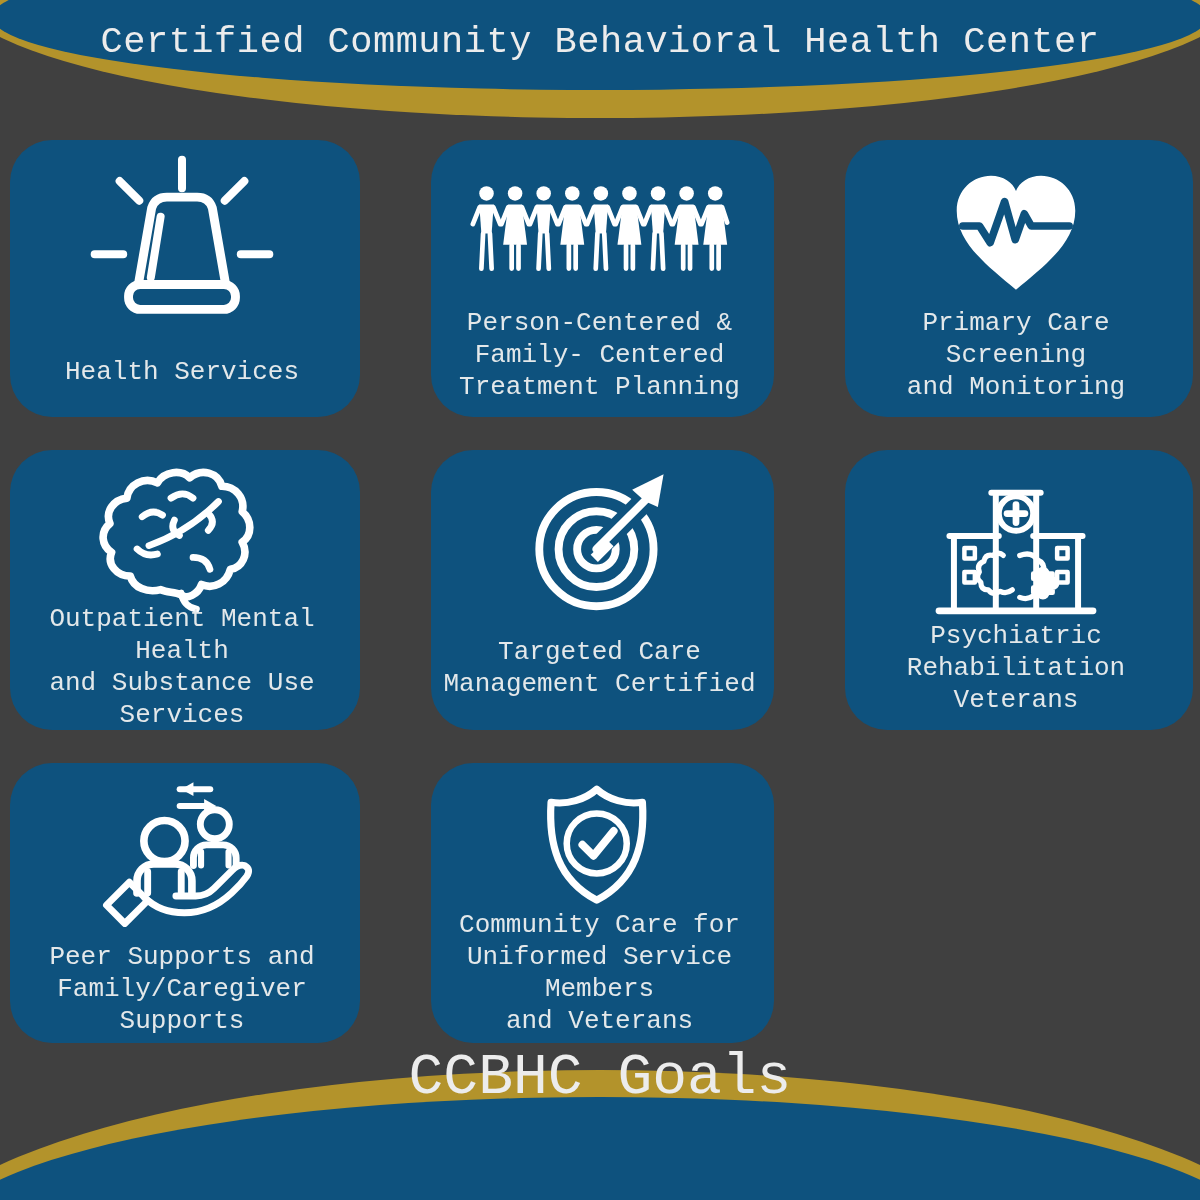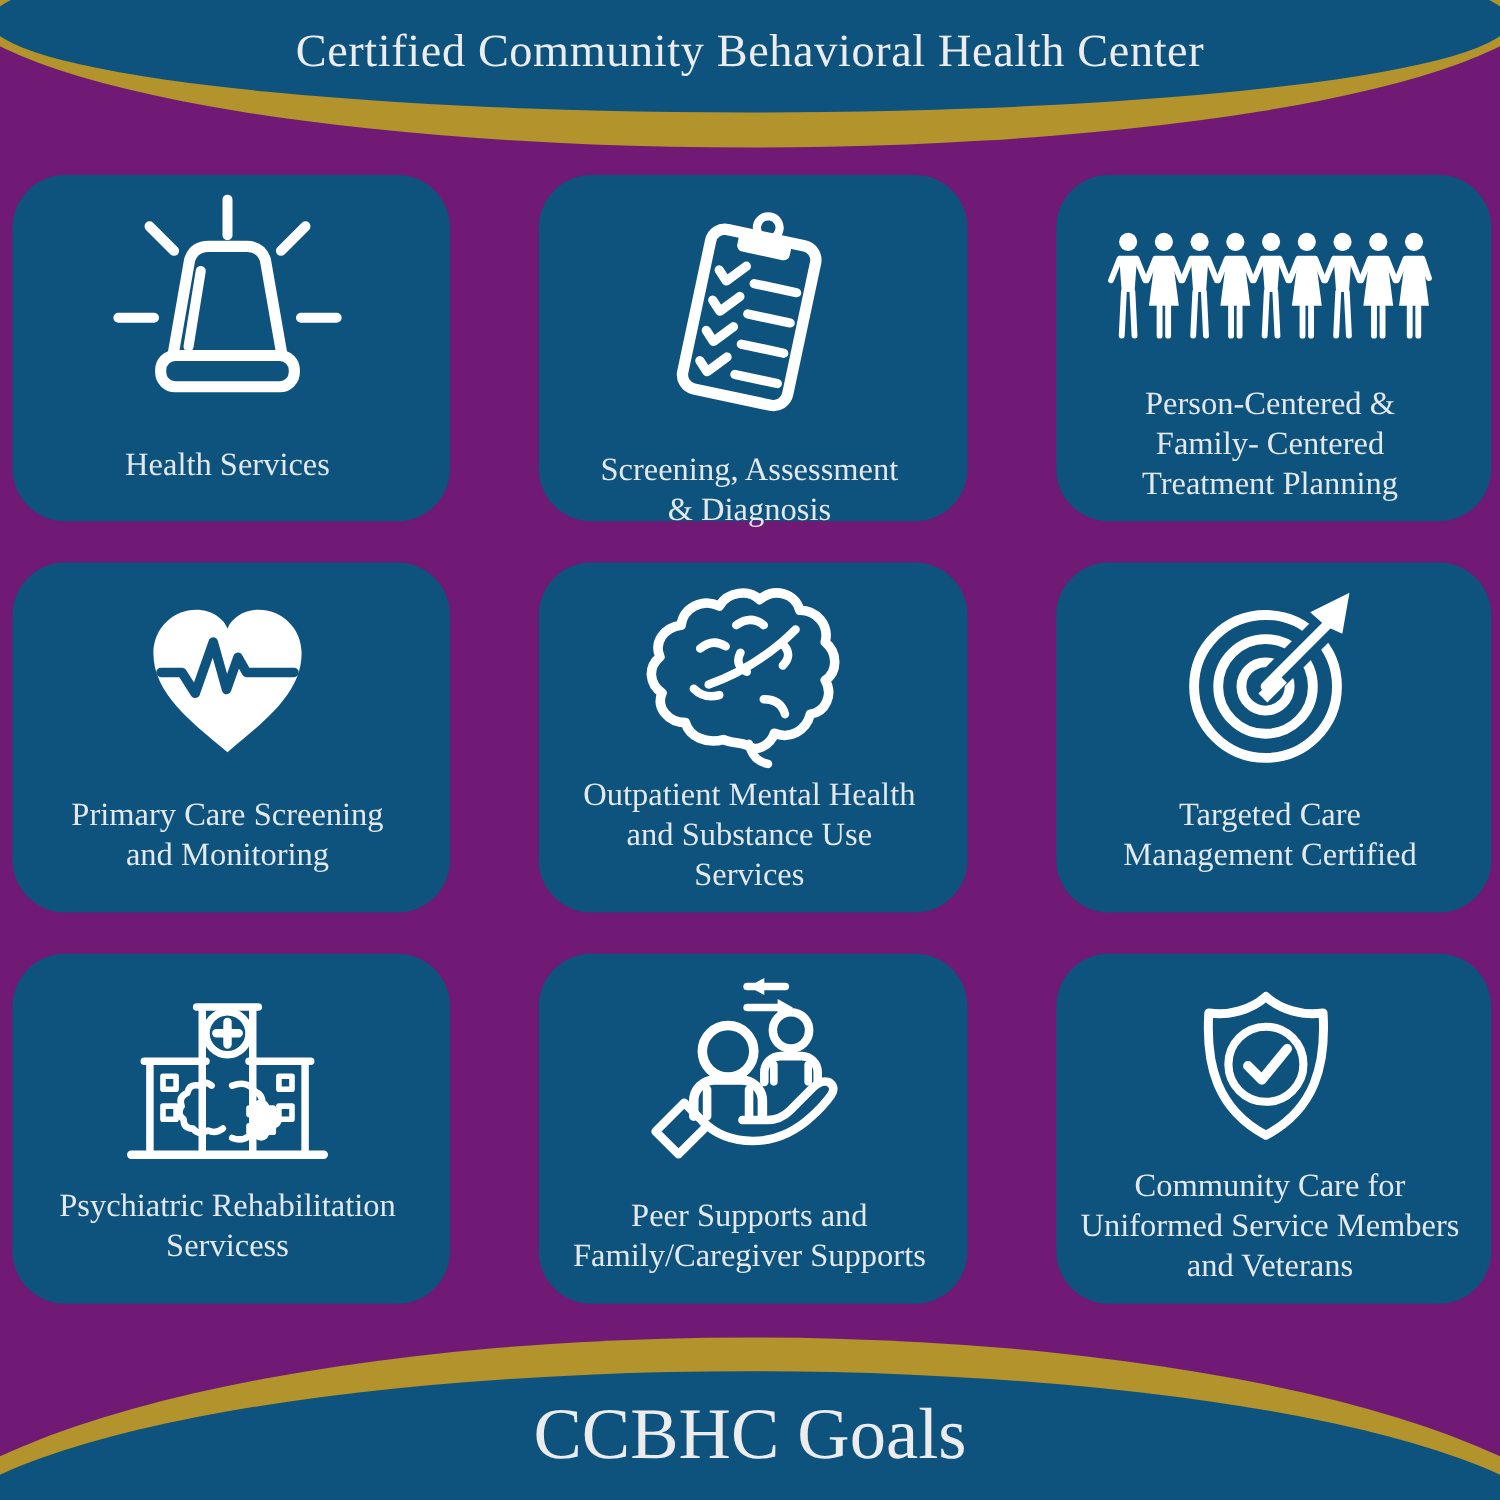--- a/index.html
+++ b/index.html
@@ -1,30 +1,30 @@
 <!DOCTYPE html>
 <html><head>
 <meta charset="utf-8">
 <style>
   html,body{margin:0;padding:0;background:#fff;}
   #page{
-    position:relative;width:1200px;height:1200px;overflow:hidden;background:#701a75;
-    font-family:Liberation Serif, serif;
+    position:relative;width:1200px;height:1200px;overflow:hidden;background:#404040;
+    font-family:Liberation Mono, monospace;
   }
   
   .shape{position:absolute;border-radius:50%;}
   #top-gold{left:-45px;top:-138px;width:1290px;height:256px;background:#b3932b;}
   #top-blue{left:-8px;top:-56px;width:1216px;height:146px;background:#0e527e;}
   #bottom-gold{left:-100px;top:1070px;width:1400px;height:392px;background:#b3932b;}
   #bottom-blue{left:-60px;top:1097px;width:1320px;height:284px;background:#0e527e;}
   .page-title{
     position:absolute;left:0;width:100%;text-align:center;color:#ececec;z-index:3;
   }
   #title-top{top:22px;font-size:37px;line-height:40px;letter-spacing:.5px;}
-  #title-bottom{top:1116px;font-size:58px;line-height:62px;}
+  #title-bottom{top:1047px;font-size:58px;line-height:62px;}
   
   #cards{
     position:absolute;left:10px;top:140px;width:1183px;
     display:grid;grid-template-columns:350px 343px 348px;grid-template-rows:277px 280px 280px;
     row-gap:33px;justify-content:space-between;
   }
   .card{
     background:#0e527e;border-radius:42px;
     display:flex;flex-direction:column;align-items:center;
     padding:14px 14px 14px 8px;box-sizing:border-box;
@@ -53,41 +53,20 @@
         <svg width="196" height="170" viewBox="0 0 220 190" fill="none" stroke="#fff" stroke-width="10" stroke-linecap="round" stroke-linejoin="round">
           <path d="M110 6 V38 M40 30 L62 52 M180 30 L158 52 M12 112 H44 M208 112 H176" stroke-width="9"></path>
           <path d="M76 60 Q80 48 93 48 H127 Q140 48 144 60 L159 146 H61 Z"></path>
           <path d="M86 70 L75 138" stroke-width="9"></path>
           <rect x="50" y="146" width="120" height="28" rx="13"></rect>
         </svg>
       </div>
       <div class="card-label">Health Services</div>
     </div>
 
-    <div class="card">
-      <div class="icon-wrap">
-        <svg width="165" height="190" viewBox="0 0 200 230" fill="none" stroke="#fff" stroke-linecap="round" stroke-linejoin="round">
-          <g transform="rotate(12 100 120)">
-            <rect x="48" y="42" width="104" height="158" rx="14" stroke-width="11"></rect>
-            <circle cx="100" cy="32" r="11" stroke-width="8"></circle>
-            <rect x="74" y="40" width="52" height="20" rx="6" fill="#fff" stroke="none"></rect>
-            <path d="M62 82 l9 9 l16 -18" stroke-width="9"></path>
-              <path d="M98 88 H140" stroke-width="9"></path>
-            <path d="M62 112 l9 9 l16 -18" stroke-width="9"></path>
-              <path d="M98 118 H140" stroke-width="9"></path>
-            <path d="M62 142 l9 9 l16 -18" stroke-width="9"></path>
-              <path d="M98 148 H140" stroke-width="9"></path>
-            <path d="M62 172 l9 9 l16 -18" stroke-width="9"></path>
-              <path d="M98 178 H140" stroke-width="9"></path>
-          </g>
-        </svg>
-      </div>
-      <div class="card-label">Screening, Assessment
-&amp; Diagnosis</div>
-    </div>
 
     <div class="card">
       <div class="icon-wrap">
         <svg width="256" height="94" viewBox="0 0 300 110" fill="#fff" stroke="#fff">
 
           <g>
             <circle cx="17" cy="11" r="8.5" stroke="none"></circle>
               <path d="M8.5 24 h17 l-2.5 34 h-12 z" stroke="none"></path>
             <path d="M9 27 L1 47 M25 27 L33 47 M13 58 L11 99 M21 58 L23 99" fill="none" stroke-width="5.5" stroke-linecap="round"></path>
           </g>
@@ -191,21 +170,21 @@
           <rect x="46" y="108" width="14" height="14" stroke-width="6"></rect>
           <rect x="46" y="140" width="14" height="14" stroke-width="6"></rect>
           <rect x="170" y="108" width="14" height="14" stroke-width="6"></rect>
           <rect x="170" y="140" width="14" height="14" stroke-width="6"></rect>
           <path d="M110 164 q-8 6 -16 2 q-10 6 -16 -2 q-10 0 -10 -10 q-8 -6 -2 -14 q-4 -10 6 -14 q2 -10 12 -8 q8 -6 14 0" stroke-width="7"></path>
           <path d="M120 118 q16 -6 24 6 q10 4 8 16 q6 10 -2 18 q0 12 -12 14 q-8 6 -18 2" stroke-width="7"></path>
           <path d="M138 142 h7 a6 6 0 1 1 12 0 h7 v7 a6 6 0 1 1 0 12 v7 h-7 a6 6 0 1 1 -12 0 h-7 v-7 a6 6 0 1 0 0 -12 Z" stroke-width="6" fill="#fff"></path>
         </svg>
       </div>
       <div class="card-label">Psychiatric Rehabilitation
-Servicess</div>
+Veterans</div>
     </div>
 
     <div class="card">
       <div class="icon-wrap">
         <svg width="176" height="164" viewBox="0 0 230 215" fill="none" stroke="#fff" stroke-linecap="round" stroke-linejoin="round">
           <path d="M112 16 H152" stroke-width="8"></path>
             <path d="M114 16 l16 -9 v18 Z" fill="#fff" stroke="none"></path>
           <path d="M112 38 H150" stroke-width="8"></path>
             <path d="M160 38 l-16 -9 v18 Z" fill="#fff" stroke="none"></path>
           <circle cx="92" cy="84" r="27" stroke-width="10"></circle>

